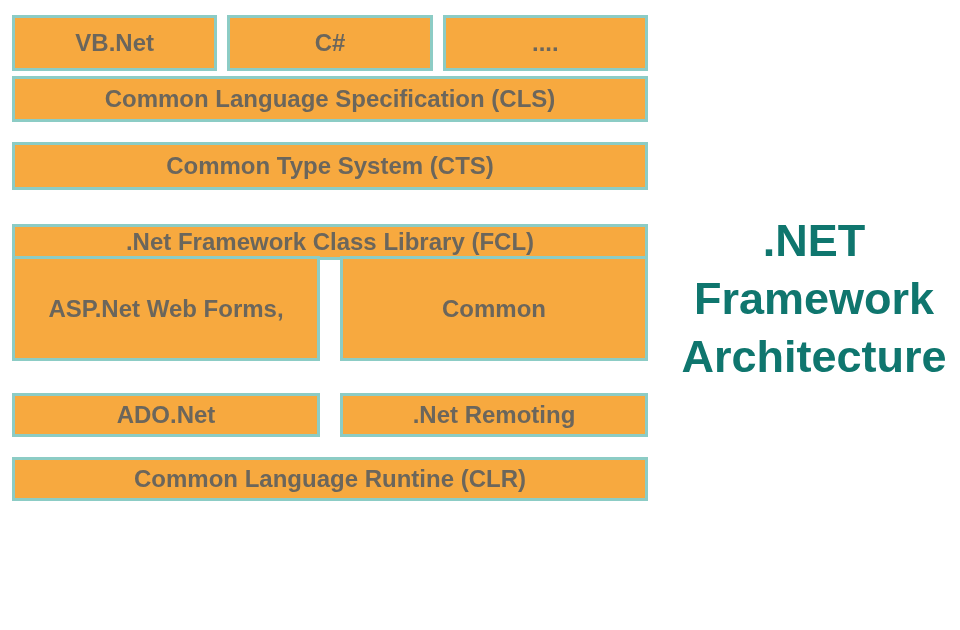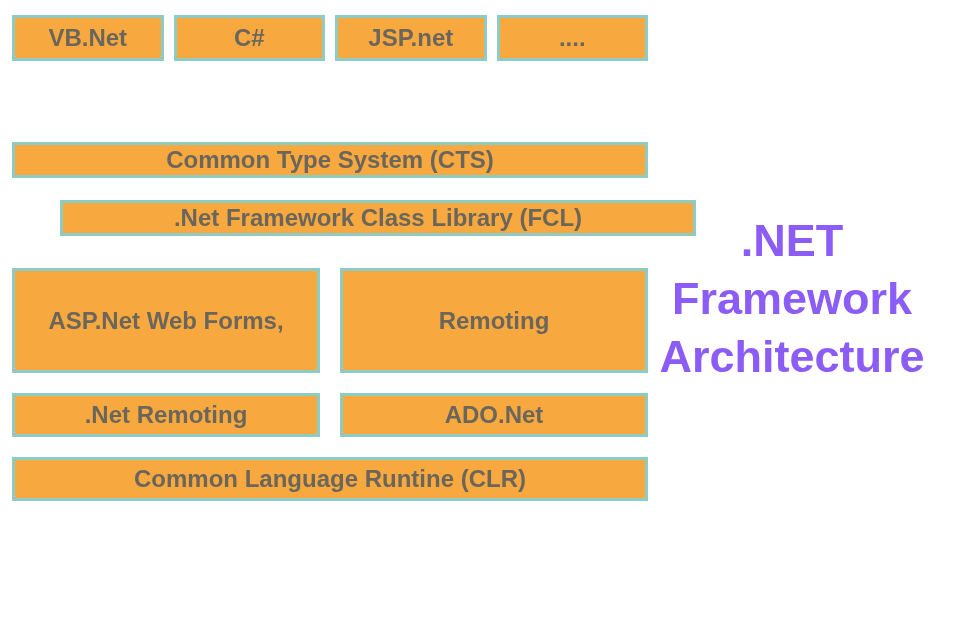--- a/index.html
+++ b/index.html
@@ -3,80 +3,82 @@
 <meta charset="utf-8">
 <style>
   html,body { margin:0; padding:0; background:#ffffff; }
   .stage {
     position:relative; width:960px; height:630px;
     background:#ffffff; overflow:hidden;
     font-family:"Liberation Sans", sans-serif;
   }
   .diagram { position:absolute; left:12px; top:0; width:636px; height:630px; }
   .row { position:absolute; left:0; width:636px; display:flex; }
-  .row-langs { top:15px;  height:46px; gap:10px; }
+  .row-langs { top:15px;  height:56px; gap:10px; }
   .row-cls   { top:76px;  height:46px; }
-  .row-cts   { top:142px; height:36px; }
-  .row-fcl   { top:200px; height:36px;margin-left:48px; }
-  .row-apps  { top:268px; height:105px; gap:20px; }
+  .row-cts   { top:142px; height:48px; }
+  .row-fcl   { top:224px; height:36px; }
+  .row-apps  { top:256px; height:105px; gap:20px; }
   .row-data  { top:393px; height:44px; gap:20px; }
   .row-clr   { top:457px; height:44px; }
   .row-cli   { top:520px; height:43px; }
   .box {
     flex:1; box-sizing:border-box;
     background:#F7A93F;
     border:3px solid #8CCCC5;
     display:flex; flex-direction:column;
     align-items:center; justify-content:center;
     color:#6B665C; font-weight:700; font-size:24px;
     text-align:center; line-height:1.2;
     white-space:nowrap;
   }
   .box .line { display:block; line-height:36px; }
   .title {
-    position:absolute; left:646px; top:212px; width:292px;
-    text-align:center; color:#8b5cf6;
+    position:absolute; left:668px; top:212px; width:292px;
+    text-align:center; color:#0f766e;
     font-weight:700; font-size:45px; line-height:58px;
   }
 </style>
 </head>
 <body>
 
 <div class="stage">
 
   <div class="diagram">
 
     <div class="row row-langs">
       <div class="box">VB.Net</div>
       <div class="box">C#</div>
-      <div class="box">JSP.net</div>
       <div class="box">....</div>
     </div>
 
+    <div class="row row-cls">
+      <div class="box">Common Language Specification (CLS)</div>
+    </div>
 
     <div class="row row-cts">
       <div class="box">Common Type System (CTS)</div>
     </div>
 
     <div class="row row-fcl">
       <div class="box">.Net Framework Class Library (FCL)</div>
     </div>
 
     <div class="row row-apps">
       <div class="box">
         <span class="line">ASP.Net Web Forms,</span>
       </div>
       <div class="box">
-        <span class="line">Remoting</span>
+        <span class="line">Common</span>
       </div>
     </div>
 
     <div class="row row-data">
+      <div class="box">ADO.Net</div>
       <div class="box">.Net Remoting</div>
-      <div class="box">ADO.Net</div>
     </div>
 
     <div class="row row-clr">
       <div class="box">Common Language Runtine (CLR)</div>
     </div>
 
 
   </div>
 
   <div class="title">

